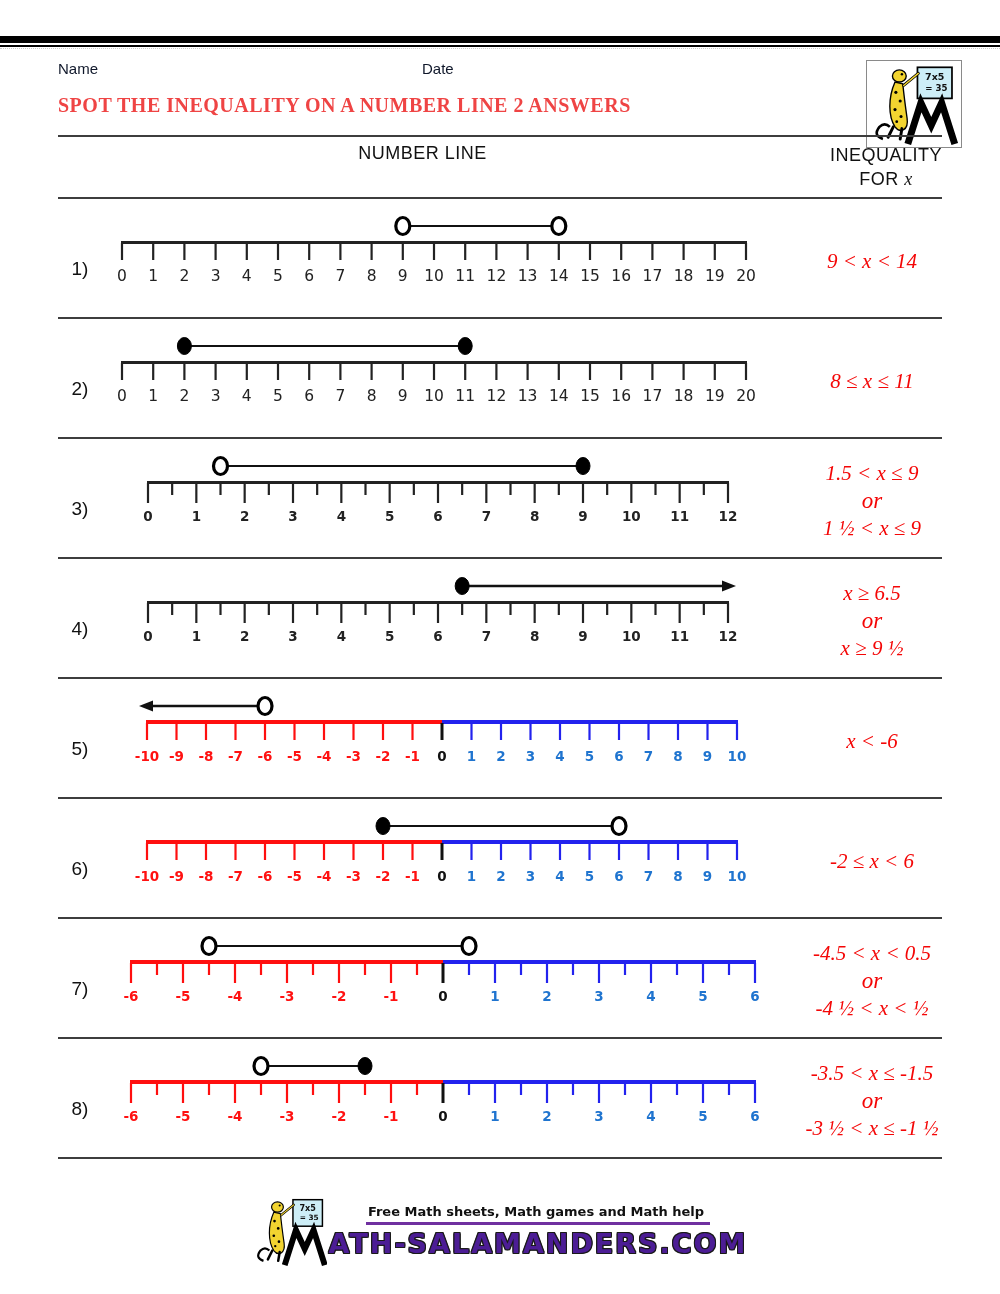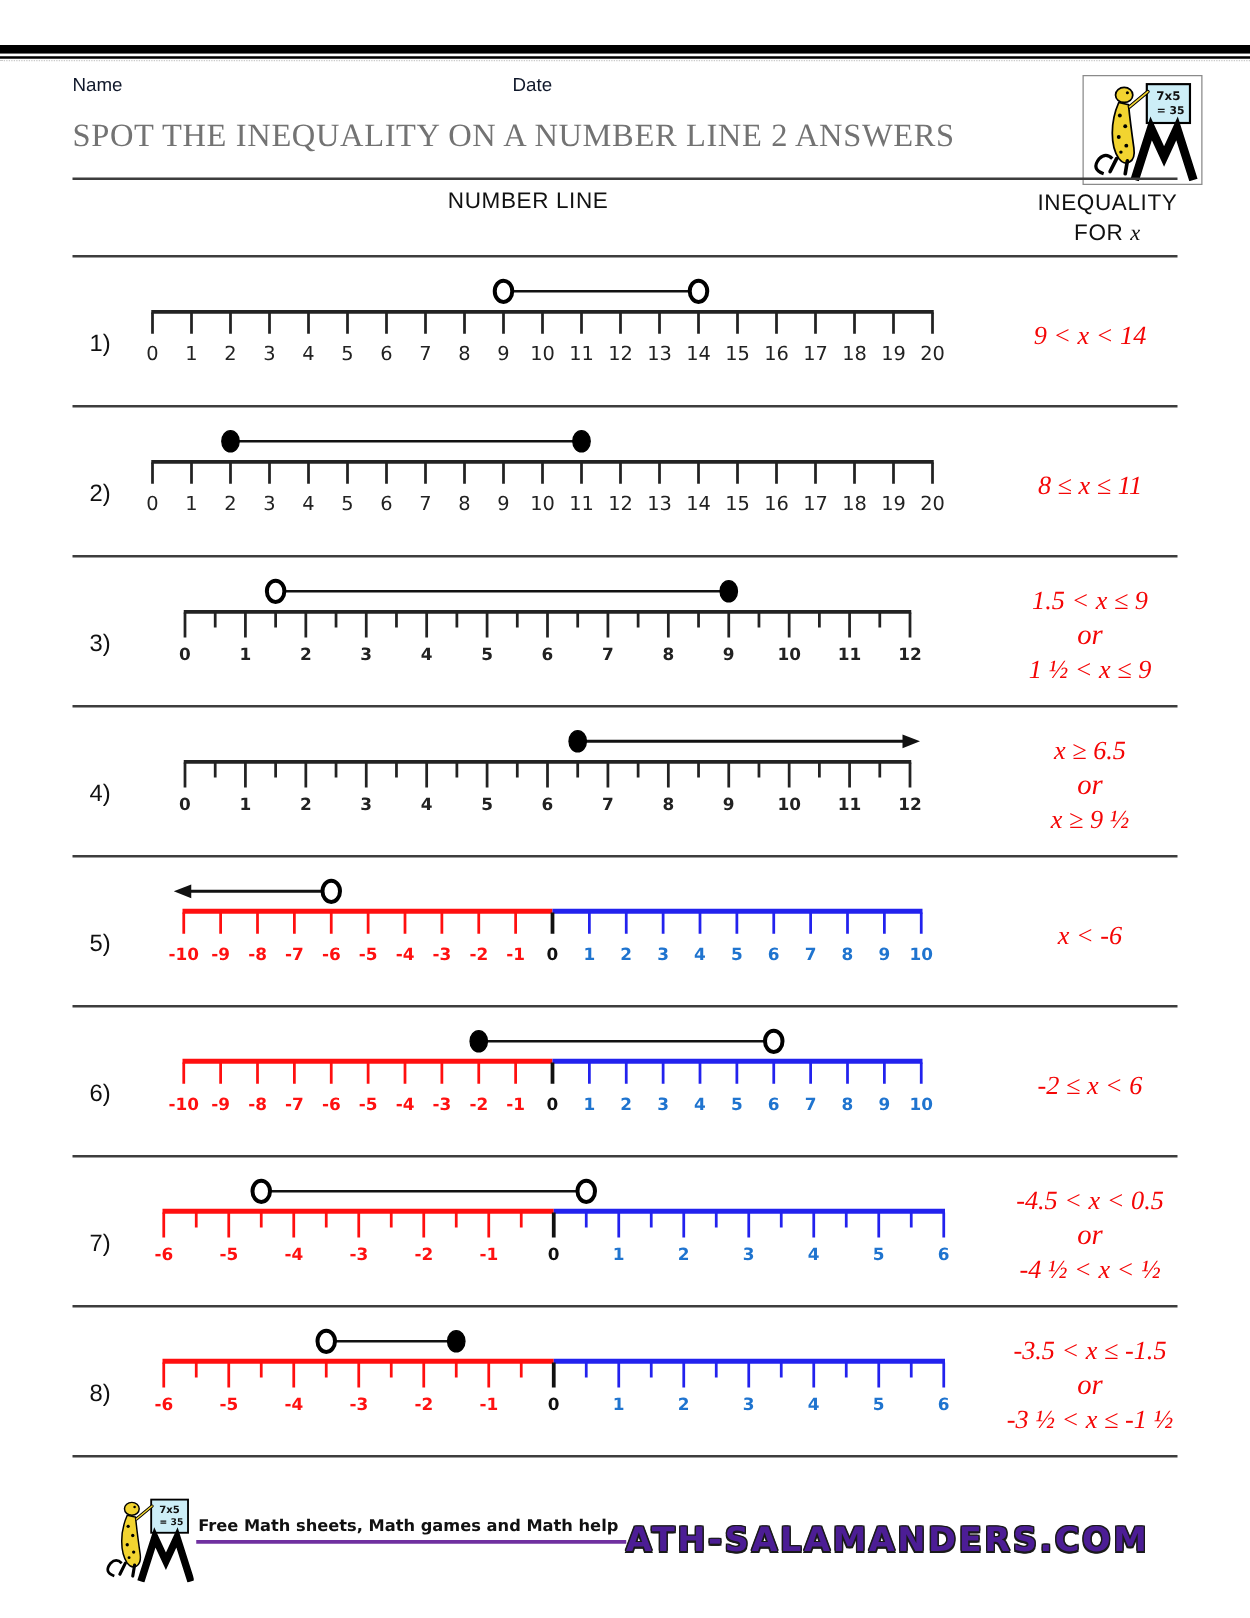--- a/index.html
+++ b/index.html
@@ -5,39 +5,39 @@
   html,body{margin:0;padding:0;background:#fff;}
   .page{position:relative;width:1000px;height:1294px;background:#fff;font-family:"Liberation Sans",sans-serif;color:#111;overflow:hidden;}
   .topbar{position:absolute;top:36px;left:0;width:1000px;}
   .topbar .thick{height:7px;background:#000;}
   .topbar .gap{height:2px;background:#fff;}
   .topbar .thin{height:2px;background:#000;}
   .topbar .faint{height:1px;border-bottom:1px dotted #c9c9c9;}
   .content{position:absolute;left:58px;top:0;width:884px;}
   .meta{position:relative;top:60px;height:20px;font-size:15px;color:#0f172a;}
   .meta .name{position:absolute;left:0;}
-  .meta .date{position:absolute;left:352px;}
+  .meta .date{position:absolute;left:364px;}
   .brand-box{position:absolute;top:60px;right:38px;width:96px;height:88px;border:1.5px solid #8a8a8a;background:#fff;box-sizing:border-box;padding:2px;}
   .brand-box svg{width:100%;height:100%;}
-  .title{position:relative;top:74px;font-family:"Liberation Serif",serif;font-size:26px;font-weight:400;letter-spacing:.5px;color:#737373;}
+  .title{position:relative;top:74px;font-family:"Liberation Serif",serif;font-size:20px;font-weight:700;letter-spacing:.5px;color:#ef4444;}
   .table-header{position:relative;top:92px;display:flex;border-top:2px solid #3d3d3d;border-bottom:2px solid #3d3d3d;padding:6px 0 5px 0;gap:43px;}
   .th-left{width:744px;text-align:center;font-size:18px;letter-spacing:.5px;}
   .th-right{flex:1;text-align:center;font-size:18px;letter-spacing:.5px;line-height:1.35;}
   .th-right .var{font-family:"Liberation Serif",serif;font-style:italic;text-transform:none;}
   .rows{position:relative;top:92px;}
   .problem-row{height:120px;border-bottom:2px solid #3d3d3d;display:flex;align-items:flex-start;padding-top:11px;box-sizing:border-box;}
   .row-num{width:44px;padding-top:48px;text-align:center;font-size:19px;color:#111;}
   .nl-svg{display:block;}
   .tl-hand{font:15.5px "DejaVu Sans",sans-serif;}
   .tl-bold{font:bold 13.5px "DejaVu Sans",sans-serif;}
   .answer{flex:1;align-self:center;text-align:center;font-family:"Liberation Serif",serif;font-style:italic;font-size:21px;color:#f40606;line-height:1.25;padding-bottom:4px;}
   .answer .or{font-size:23px;}
   .footer{position:absolute;left:0;top:1196px;width:1000px;display:flex;justify-content:center;align-items:center;}
   .footer .flogo{width:74px;height:70px;margin-right:2px;}
-  .footer .ftext{display:flex;flex-direction:row;align-items:flex-start;}
+  .footer .ftext{display:flex;flex-direction:column;align-items:center;}
   .tagline{font:bold 13px "DejaVu Sans",sans-serif;color:#111;border-bottom:3px solid #7030a0;padding:0 6px 3px 2px;}
   .site{margin-top:3px;font:bold 27px "DejaVu Sans",sans-serif;letter-spacing:2px;color:#4c1d95;
     text-shadow:-1px -1px 0 #1a1a1a,1px -1px 0 #1a1a1a,-1px 1px 0 #1a1a1a,1px 1px 0 #1a1a1a,0 -1px 0 #1a1a1a,0 1px 0 #1a1a1a,-1px 0 0 #1a1a1a,1px 0 0 #1a1a1a;}
 </style>
 </head>
 <body>
 
 <div class="page">
 
   <div class="topbar">

